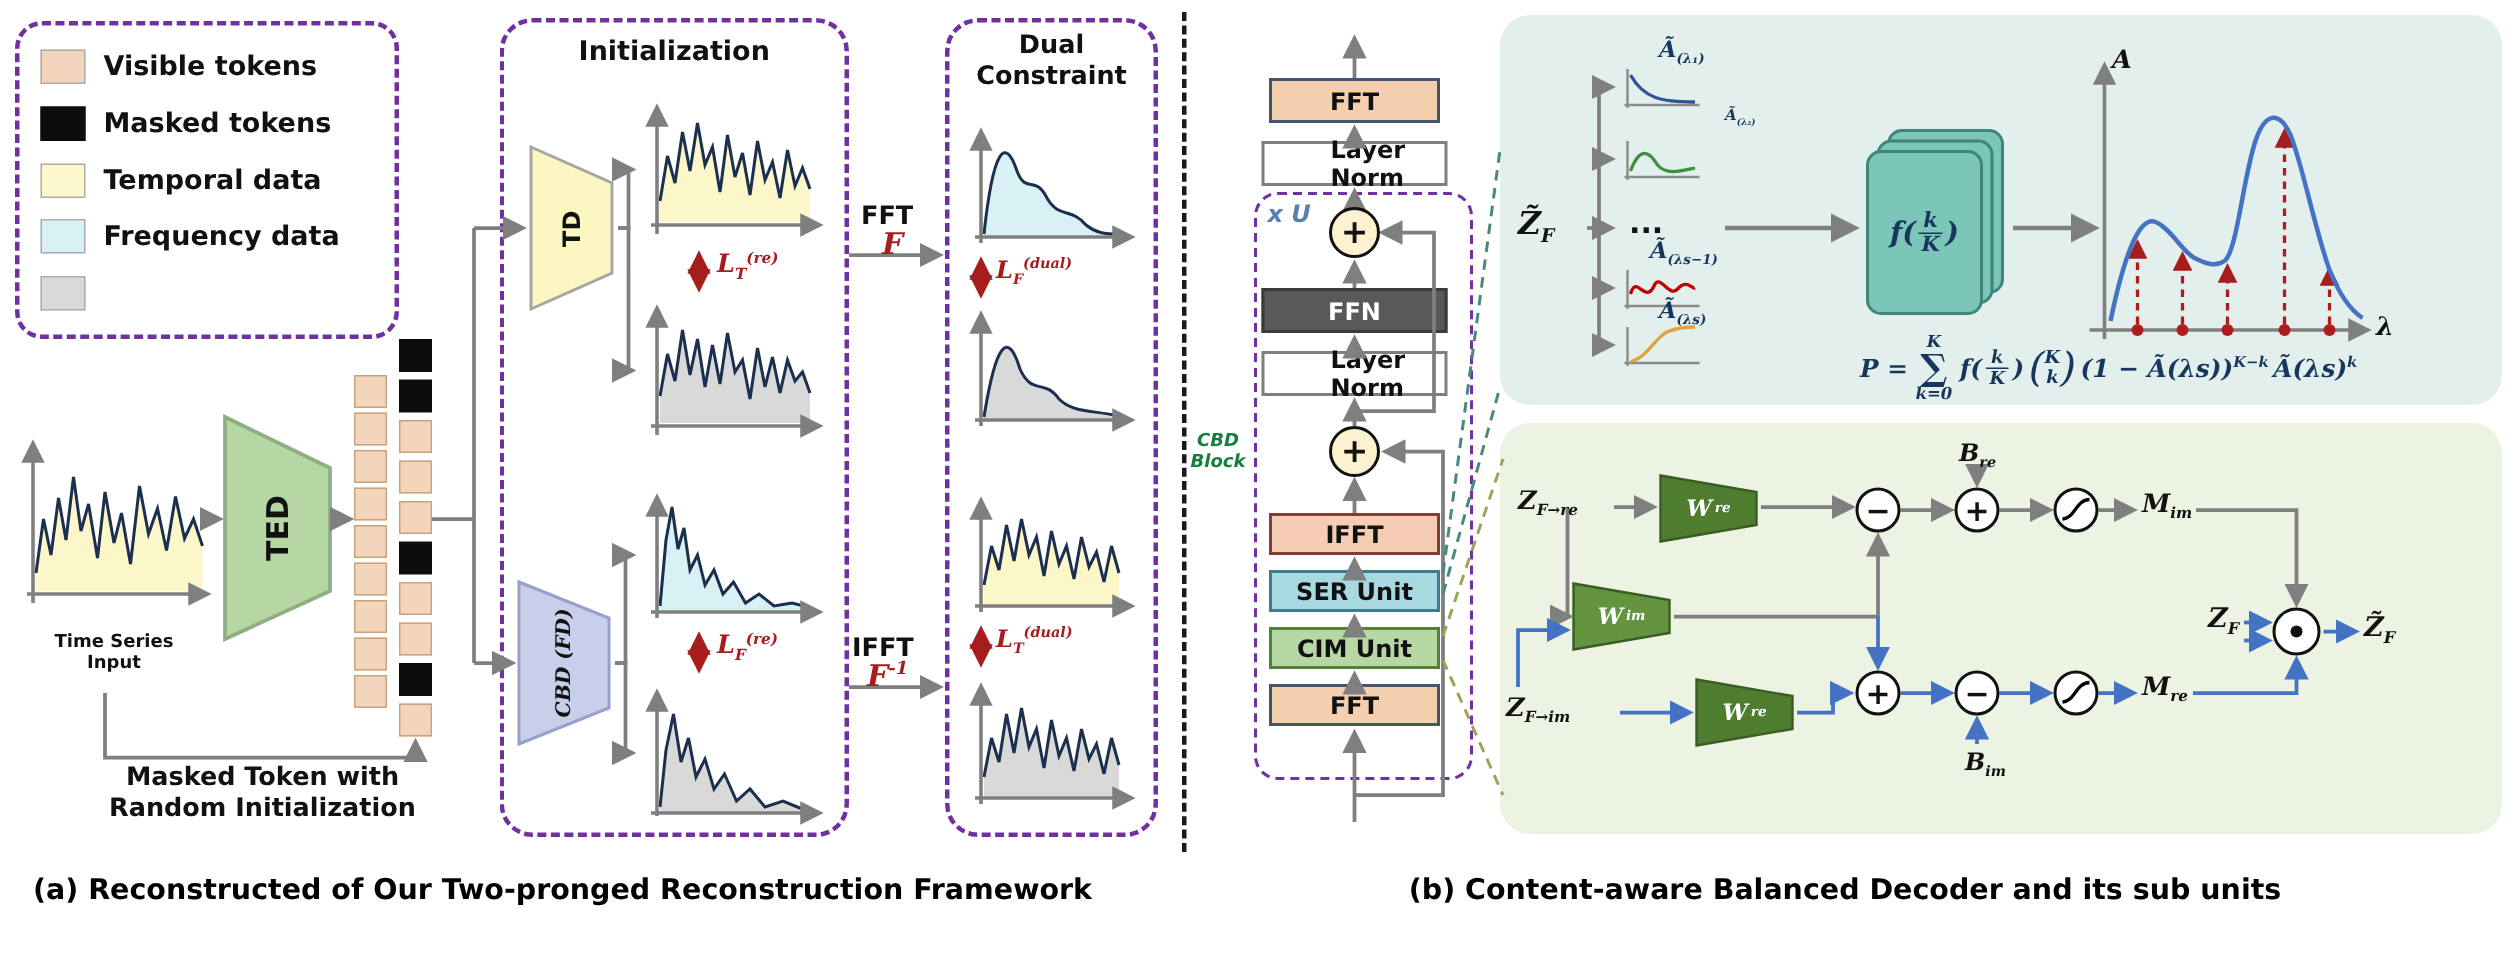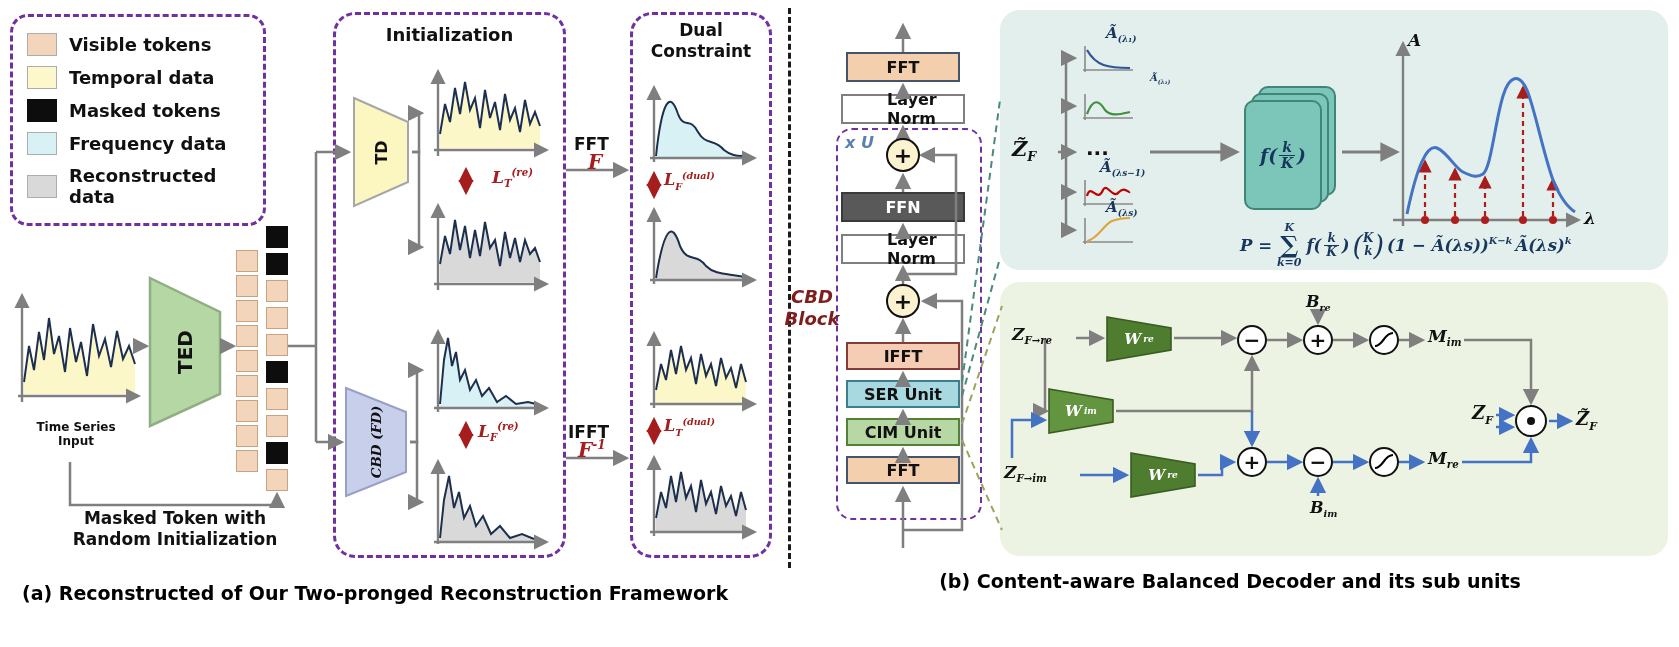--- a/index.html
+++ b/index.html
@@ -56,34 +56,33 @@
 <body>
 
 <div class="canvas">
 
   <div class="legend">
     <div class="legend-row">
         <span class="sw sw-visible"></span>
         <span class="legend-text">Visible tokens</span>
       </div>
     <div class="legend-row">
+        <span class="sw sw-masked"></span>
+        <span class="legend-text">Masked tokens</span>
+      </div>
+    <div class="legend-row">
         <span class="sw sw-temporal"></span>
         <span class="legend-text">Temporal data</span>
-      </div>
-    <div class="legend-row">
-        <span class="sw sw-masked"></span>
-        <span class="legend-text">Masked tokens</span>
       </div>
     <div class="legend-row">
         <span class="sw sw-frequency"></span>
         <span class="legend-text">Frequency data</span>
       </div>
     <div class="legend-row">
         <span class="sw sw-reconstructed"></span>
-        <span class="legend-text">Reconstructed data</span>
       </div>
   </div>
 
   <div class="dash-purple" style="left:333px;top:12px;width:233px;height:546px;"></div>
   <div class="dash-purple" style="left:630px;top:12px;width:142px;height:546px;"></div>
   <div class="divider" style="left:788px;top:8px;height:560px;"></div>
   <div class="panel" style="left:1000px;top:10px;width:668px;height:260px;background:#e2efec;"></div>
   <div class="panel" style="left:1000px;top:282px;width:668px;height:274px;background:#ecf3e2;"></div>
   <div class="dash-purple" style="left:836px;top:128px;width:146px;height:392px;border-width:2.5px;border-radius:16px;"></div>
 
@@ -372,40 +371,40 @@
     <div>Random Initialization</div>
   </div>
   <div class="lbl center" style="left:333px;top:24px;width:233px;font-size:18px;">Initialization</div>
   <div class="trap-lbl" style="left:352px;top:96px;width:58px;height:112px;font-size:16px;">
       <span class="rot">TD</span>
     </div>
   <div class="trap-lbl math" style="left:344px;top:386px;width:64px;height:112px;font-size:13.5px;">
       <span class="rot">CBD (FD)</span>
     </div>
 
-  <span class="lbl math loss" style="left:492px;top:166px;"><span>L</span><sub>T</sub><sup>(re)</sup></span>
+  <span class="lbl math loss" style="left:478px;top:166px;"><span>L</span><sub>T</sub><sup>(re)</sup></span>
   <span class="lbl math loss" style="left:478px;top:420px;"><span>L</span><sub>F</sub><sup>(re)</sup></span>
   <span class="lbl math loss" style="left:664px;top:170px;font-size:16px;"><span>L</span><sub>F</sub><sup>(dual)</sup></span>
   <span class="lbl math loss" style="left:664px;top:416px;font-size:16px;"><span>L</span><sub>T</sub><sup>(dual)</sup></span>
 
   <span class="lbl" style="left:574px;top:134px;font-size:17px;">FFT</span>
   <span class="lbl math red" style="left:588px;top:150px;font-size:20px;">F</span>
   <span class="lbl" style="left:568px;top:422px;font-size:17px;">IFFT</span>
   <span class="lbl math red" style="left:578px;top:438px;font-size:20px;"><span>F</span><sup>-1</sup></span>
 
   <div class="lbl center" style="left:630px;top:20px;width:142px;font-size:17px;line-height:1.25;">
     <div>Dual</div>
     <div>Constraint</div>
   </div>
 
   <div class="caption" style="left:10px;top:582px;width:730px;">(a) Reconstructed of Our Two-pronged Reconstruction Framework</div>
-  <div class="caption" style="left:880px;top:570px;width:700px;">(b) Content-aware Balanced Decoder and its sub units</div>
+  <div class="caption" style="left:880px;top:582px;width:700px;">(b) Content-aware Balanced Decoder and its sub units</div>
 
   <span class="lbl" style="left:845px;top:133px;font-size:16px;font-style:italic;color:#5b7fae;">x U</span>
-  <div class="lbl center" style="left:784px;top:286px;width:56px;font-size:18px;font-style:italic;color:#7f1d1d;line-height:1.2;">
+  <div class="lbl center" style="left:784px;top:286px;width:56px;font-size:12px;font-style:italic;color:#15803d;line-height:1.2;">
     <div>CBD</div>
     <div>Block</div>
   </div>
 
   <span class="lbl math" style="left:1012px;top:136px;font-size:21px;"><span>Z̃</span><sub>F</sub></span>
   <span class="lbl math navy" style="left:1106px;top:24px;font-size:15px;"><span>Ã</span><sub>(λ₁)</sub></span>
   <span class="lbl math navy" style="left:1150px;top:72px;font-size:10px;text-align:center;"><span>Ã</span><sub>(λ₂)</sub></span>
   <span class="lbl" style="left:1086px;top:136px;font-size:20px;">...</span>
   <span class="lbl math navy" style="left:1100px;top:158px;font-size:15px;"><span>Ã</span><sub>(λs−1)</sub></span>
   <span class="lbl math navy" style="left:1106px;top:198px;font-size:15px;"><span>Ã</span><sub>(λs)</sub></span>

